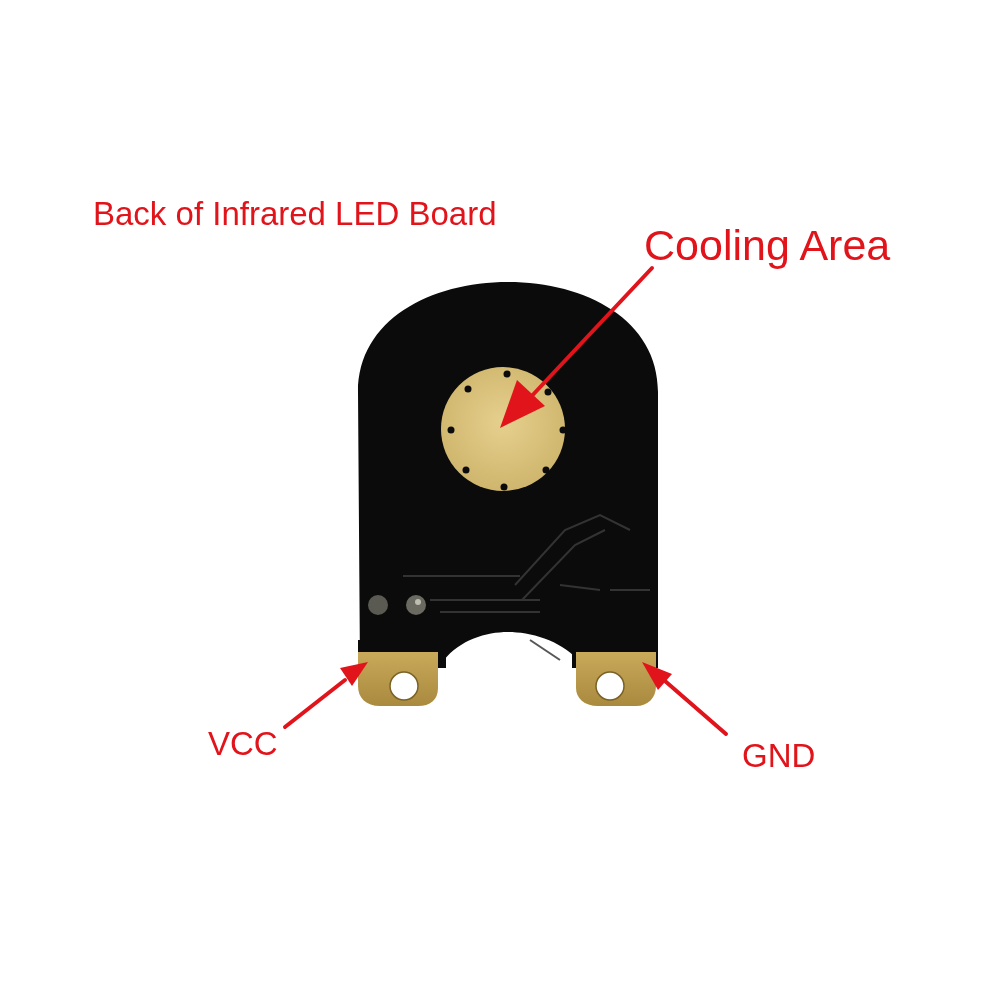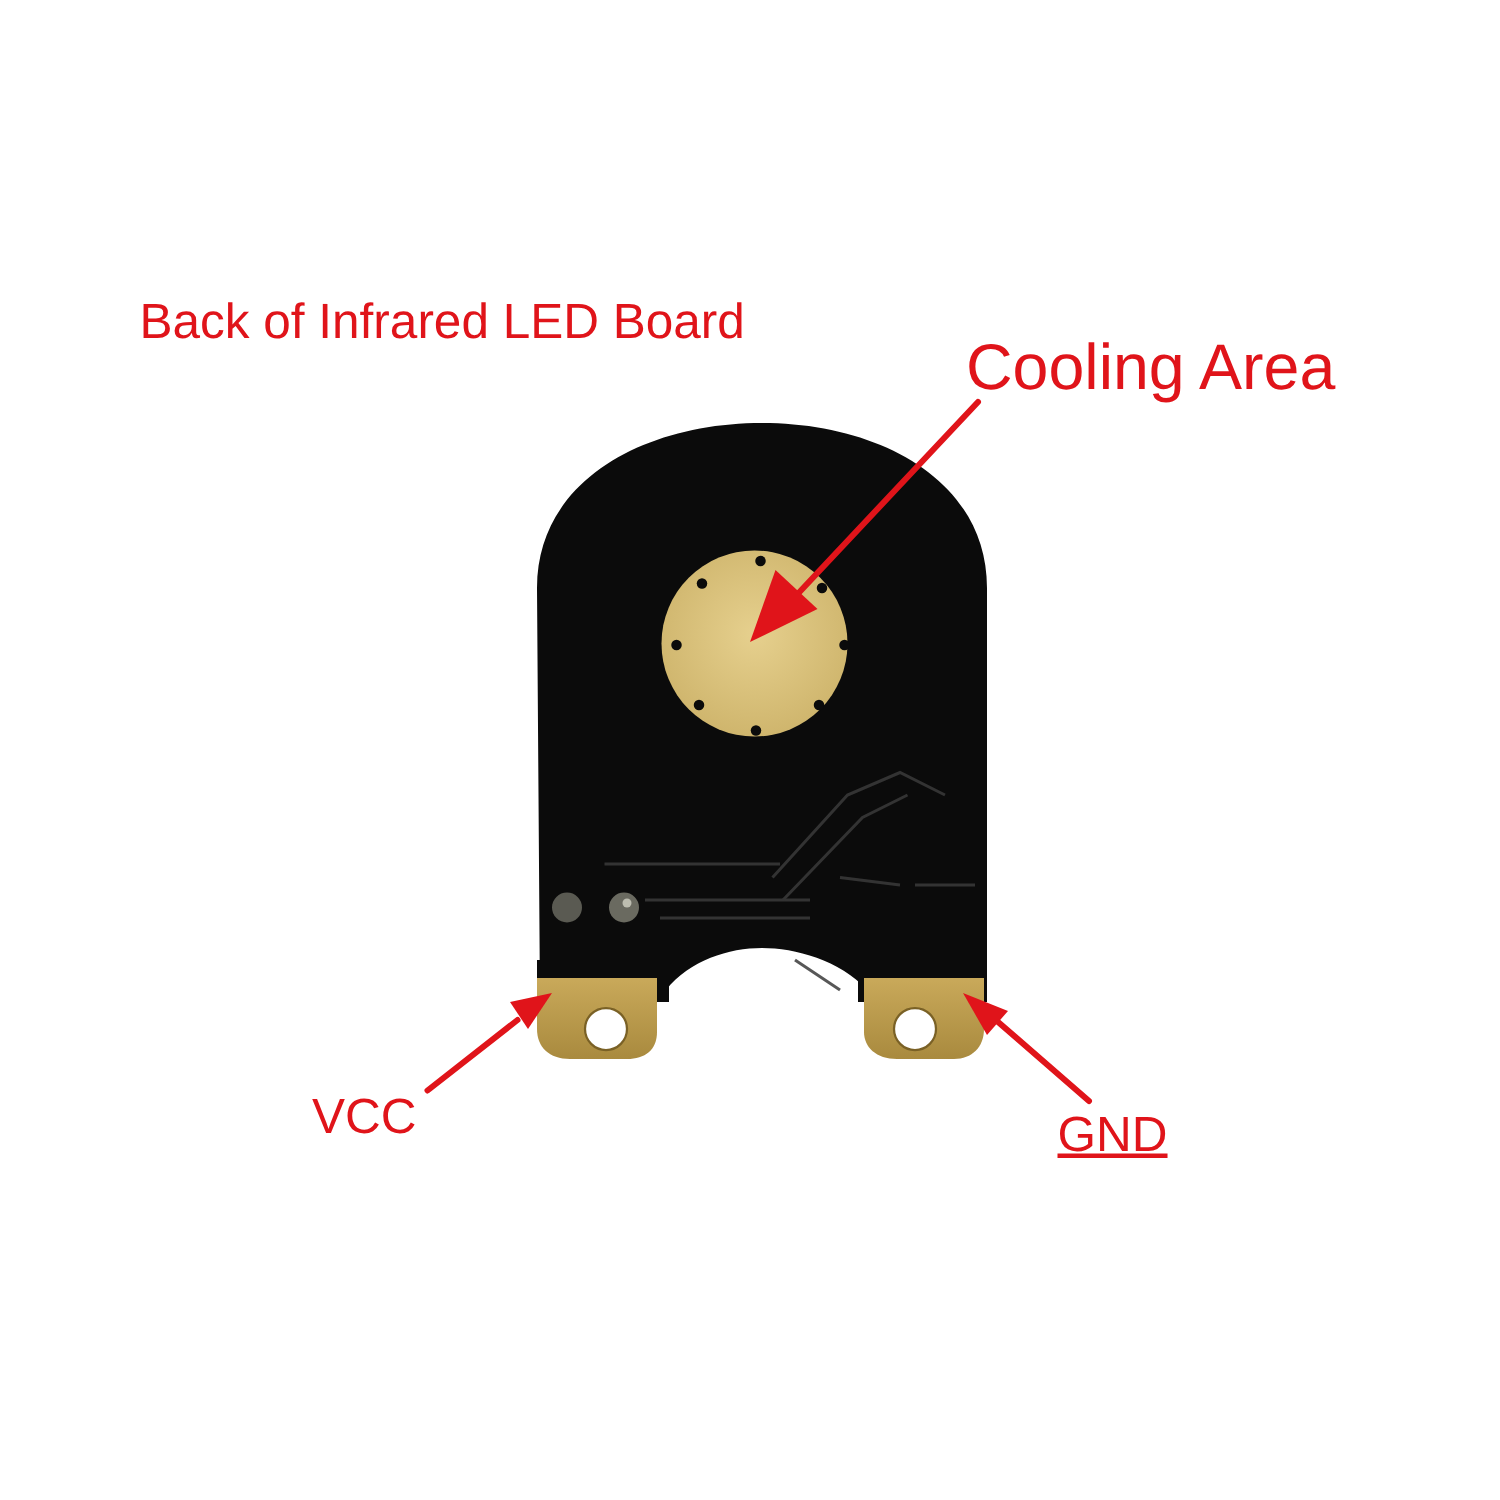--- a/index.html
+++ b/index.html
@@ -1,21 +1,21 @@
 <!DOCTYPE html>
 <html><head>
 <meta charset="utf-8">
 <style>
   html, body { margin:0; padding:0; }
   body { width:1000px; height:1000px; background:#ffffff; position:relative; overflow:hidden; font-family:"Liberation Sans", sans-serif; }
   .label { position:absolute; color:#e0141a; font-family:"Liberation Sans", sans-serif; white-space:nowrap; line-height:1; }
   #title { left:50px; top:197px; font-size:33px;margin-left:43px; }
   #cooling { left:644px; top:224px; font-size:43px; }
   #vcc { left:208px; top:727px; font-size:33px; }
-  #gnd { left:705px; top:739px; font-size:33px;text-decoration:underline; }
+  #gnd { left:742px; top:739px; font-size:33px; }
   svg.board { position:absolute; left:0; top:0; }
 </style>
 </head>
 <body>
 
 <div class="label" id="title">Back of Infrared LED Board</div>
 <div class="label" id="cooling">Cooling Area</div>
 <div class="label" id="vcc">VCC</div>
 <div class="label" id="gnd">GND</div>
 

